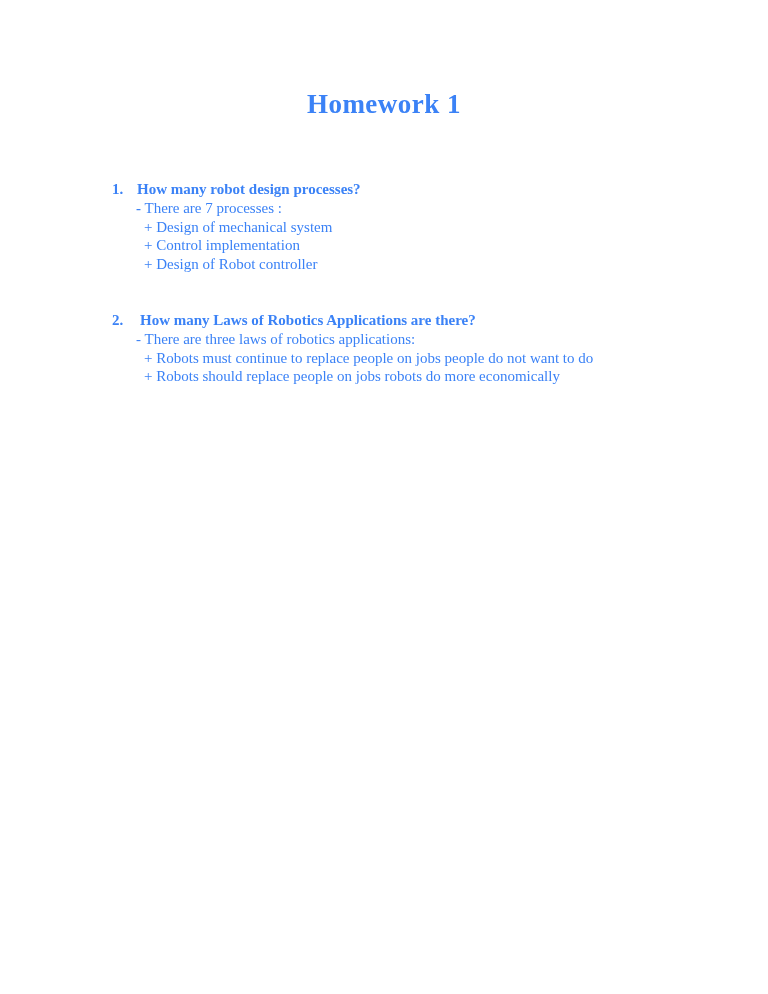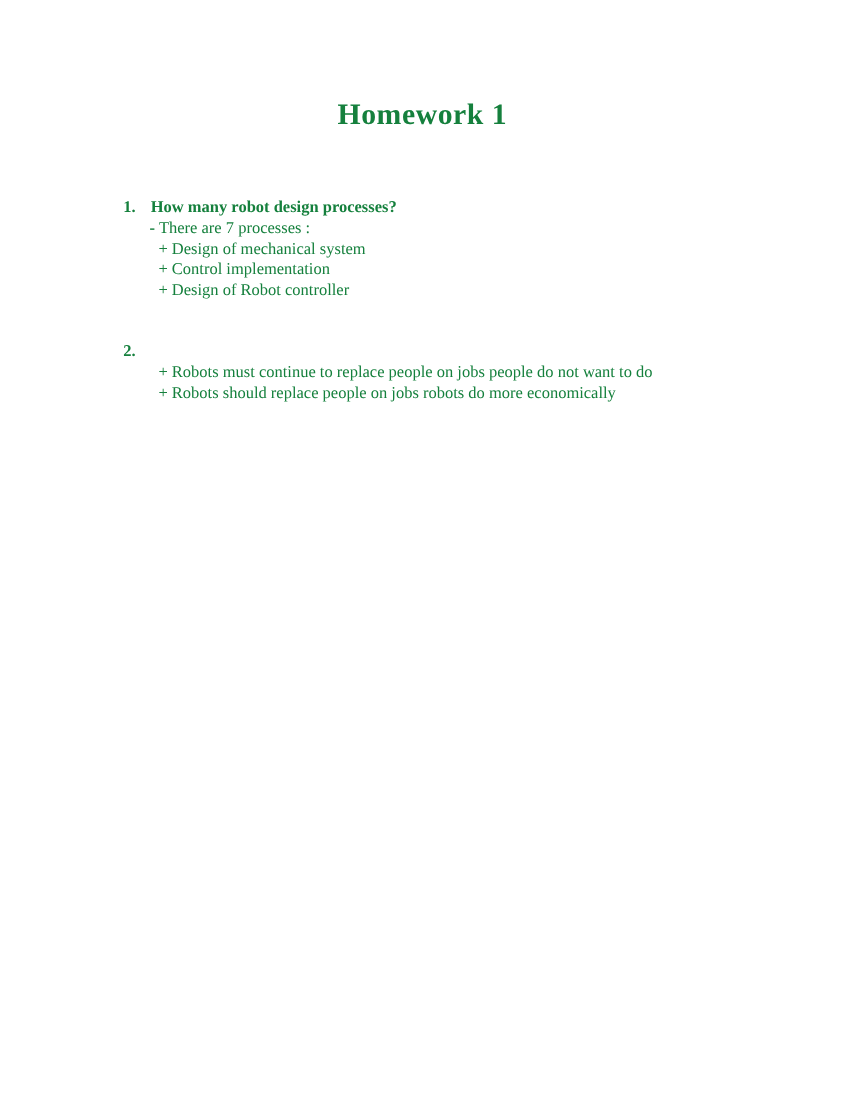--- a/index.html
+++ b/index.html
@@ -4,21 +4,21 @@
 <style>
   * { margin: 0; padding: 0; box-sizing: border-box; }
   html, body {
     background: #ffffff;
   }
   .page {
     position: relative;
     width: 768px;
     height: 994px;
     background: #ffffff;
-    color: #15803d;
+    color: #3b82f6;
     font-family: "Liberation Serif", "DejaVu Serif", serif;
     overflow: hidden;
   }
   .doc-title {
     padding-top: 88px;
     text-align: center;
     font-size: 27px;
     font-weight: bold;
     line-height: 32px;
     letter-spacing: 0.5px;
@@ -73,19 +73,23 @@
         <span class="dash-bold">-</span><span> There are 7 processes :</span>
       </div>
       <div class="answer-item">+ Design of mechanical system</div>
       <div class="answer-item">+ Control implementation</div>
       <div class="answer-item">+ Design of Robot controller</div>
     </div>
 
     <div class="question-block">
       <div class="q-line">
         <span class="q-number wide">2.</span>
+        <span class="q-text">How many Laws of Robotics Applications are there?</span>
+      </div>
+      <div class="answer-intro">
+        <span>-</span><span> There are three laws of robotics applications:</span>
       </div>
       <div class="answer-item">+ Robots must continue to replace people on jobs people do not want to do</div>
       <div class="answer-item">+ Robots should replace people on jobs robots do more economically</div>
     </div>
 
   </div>
 </div>
 
 </body></html>

